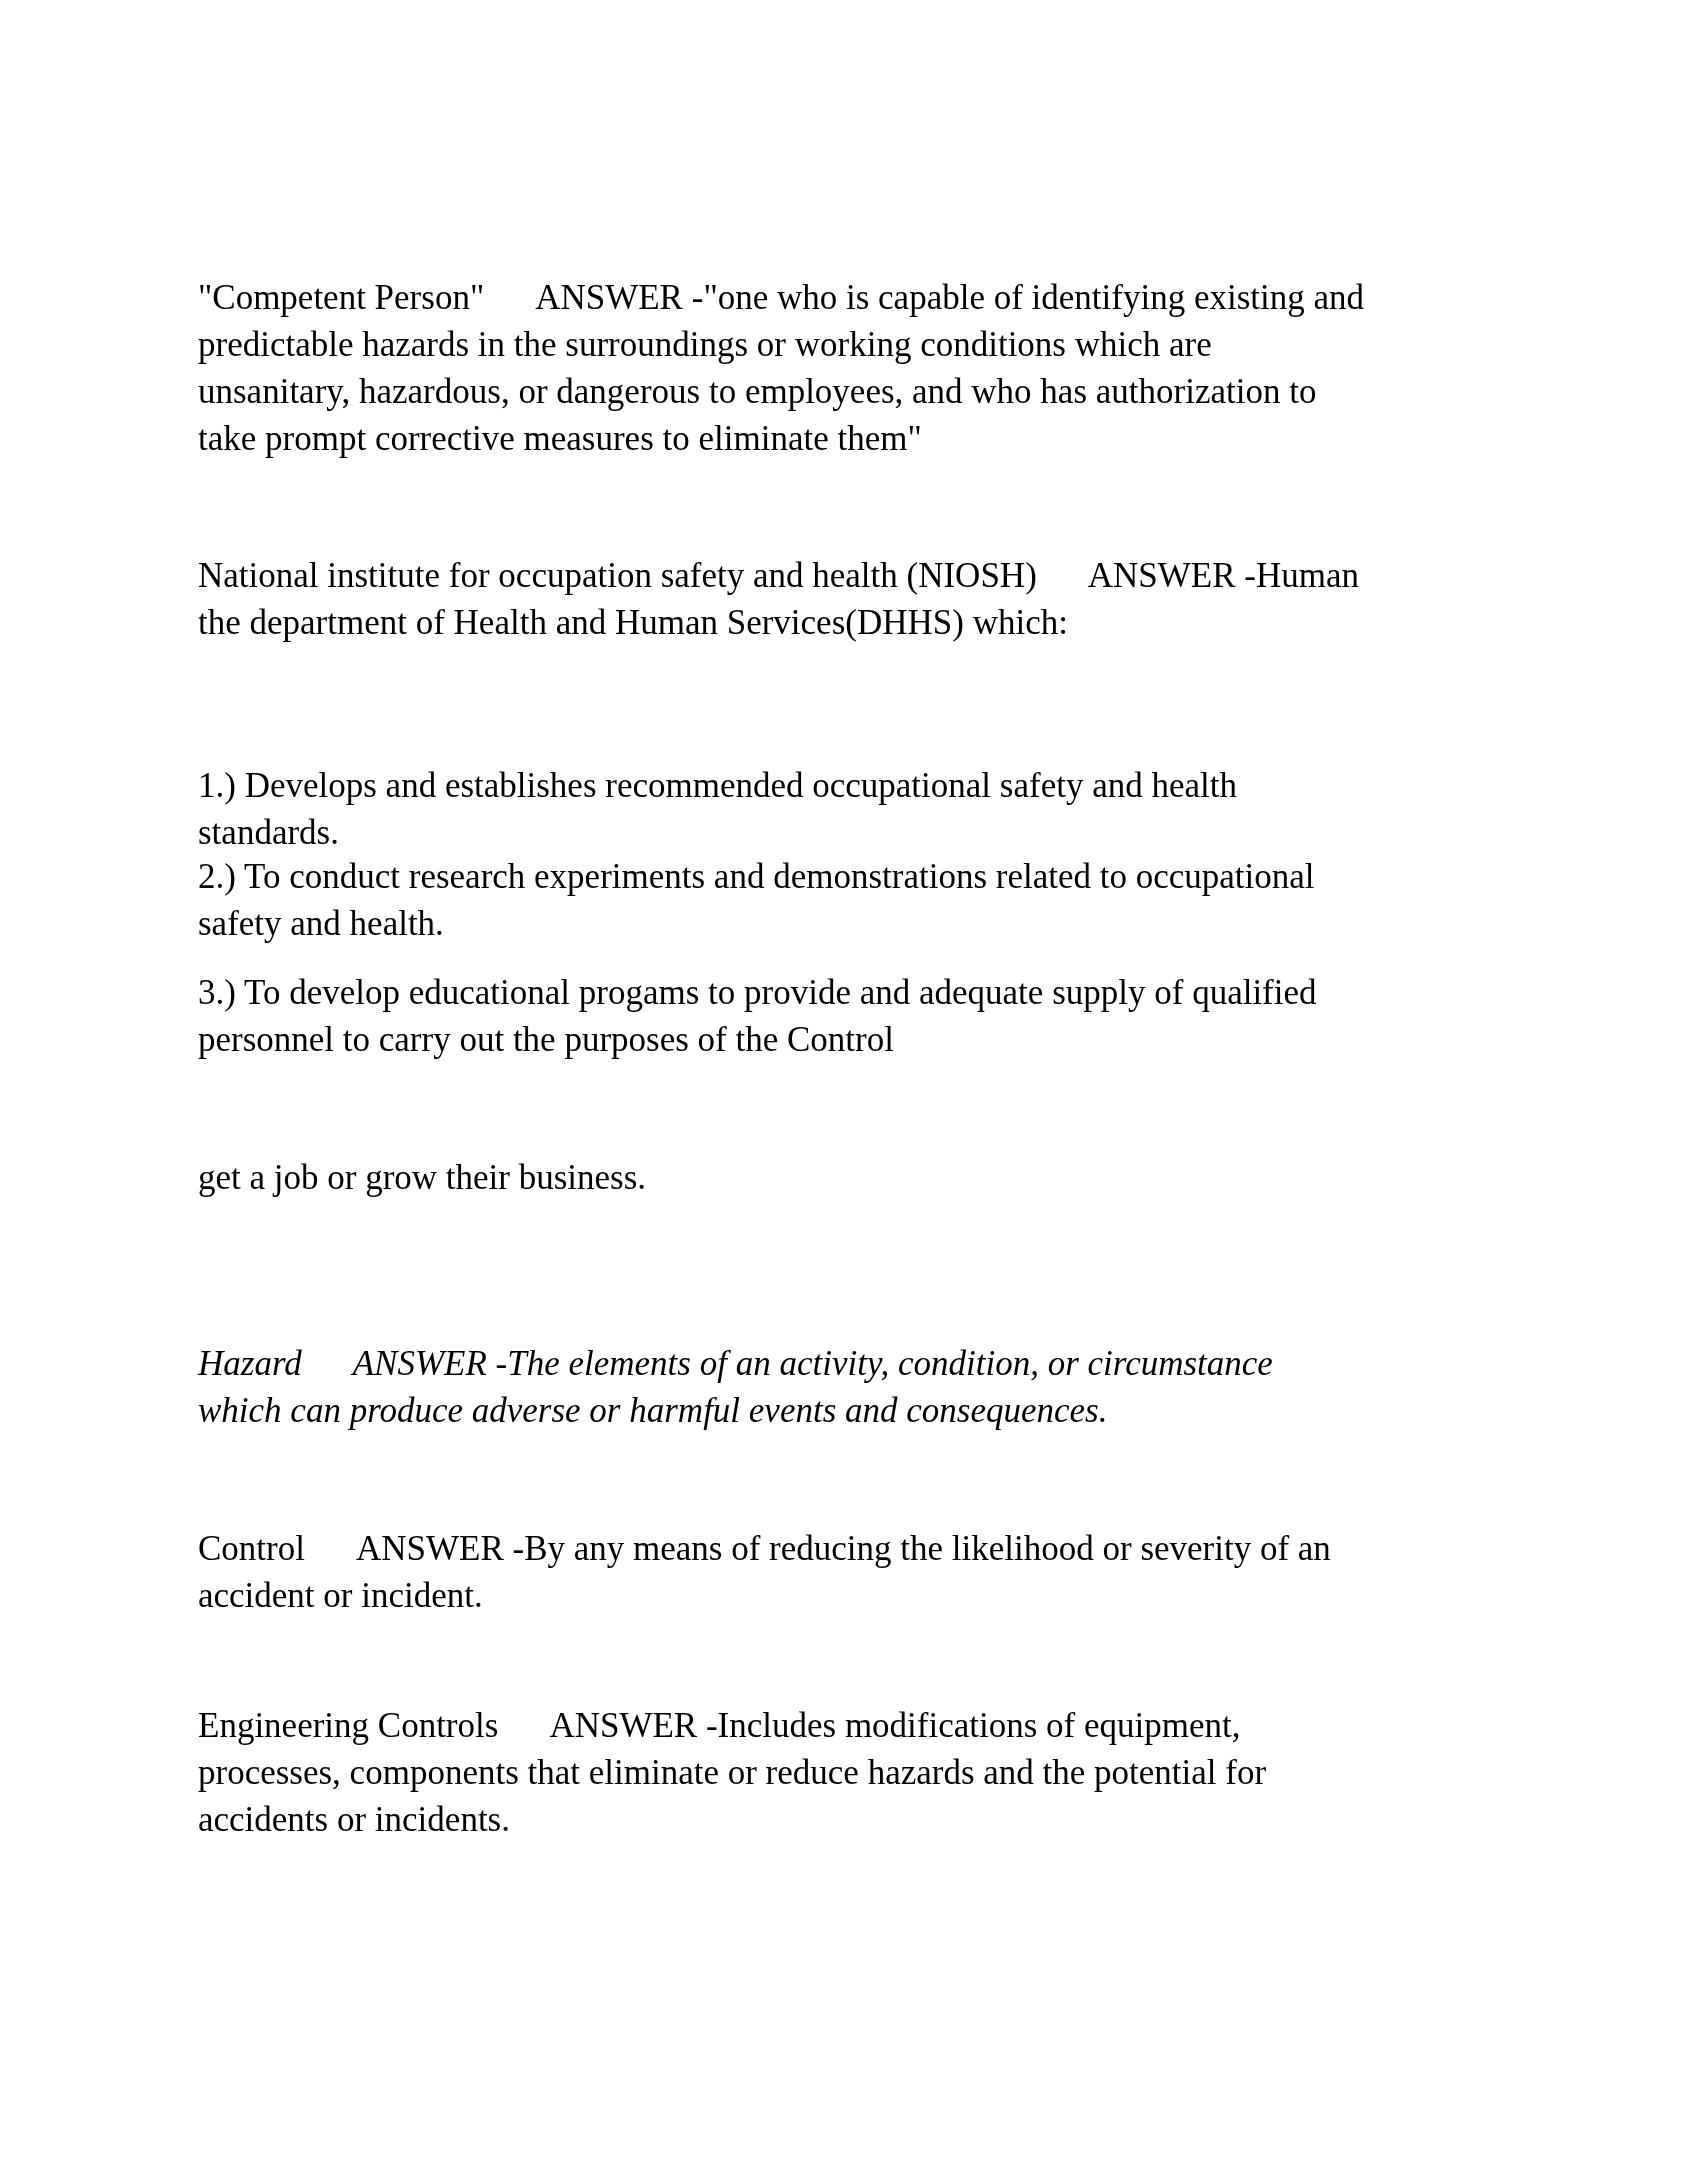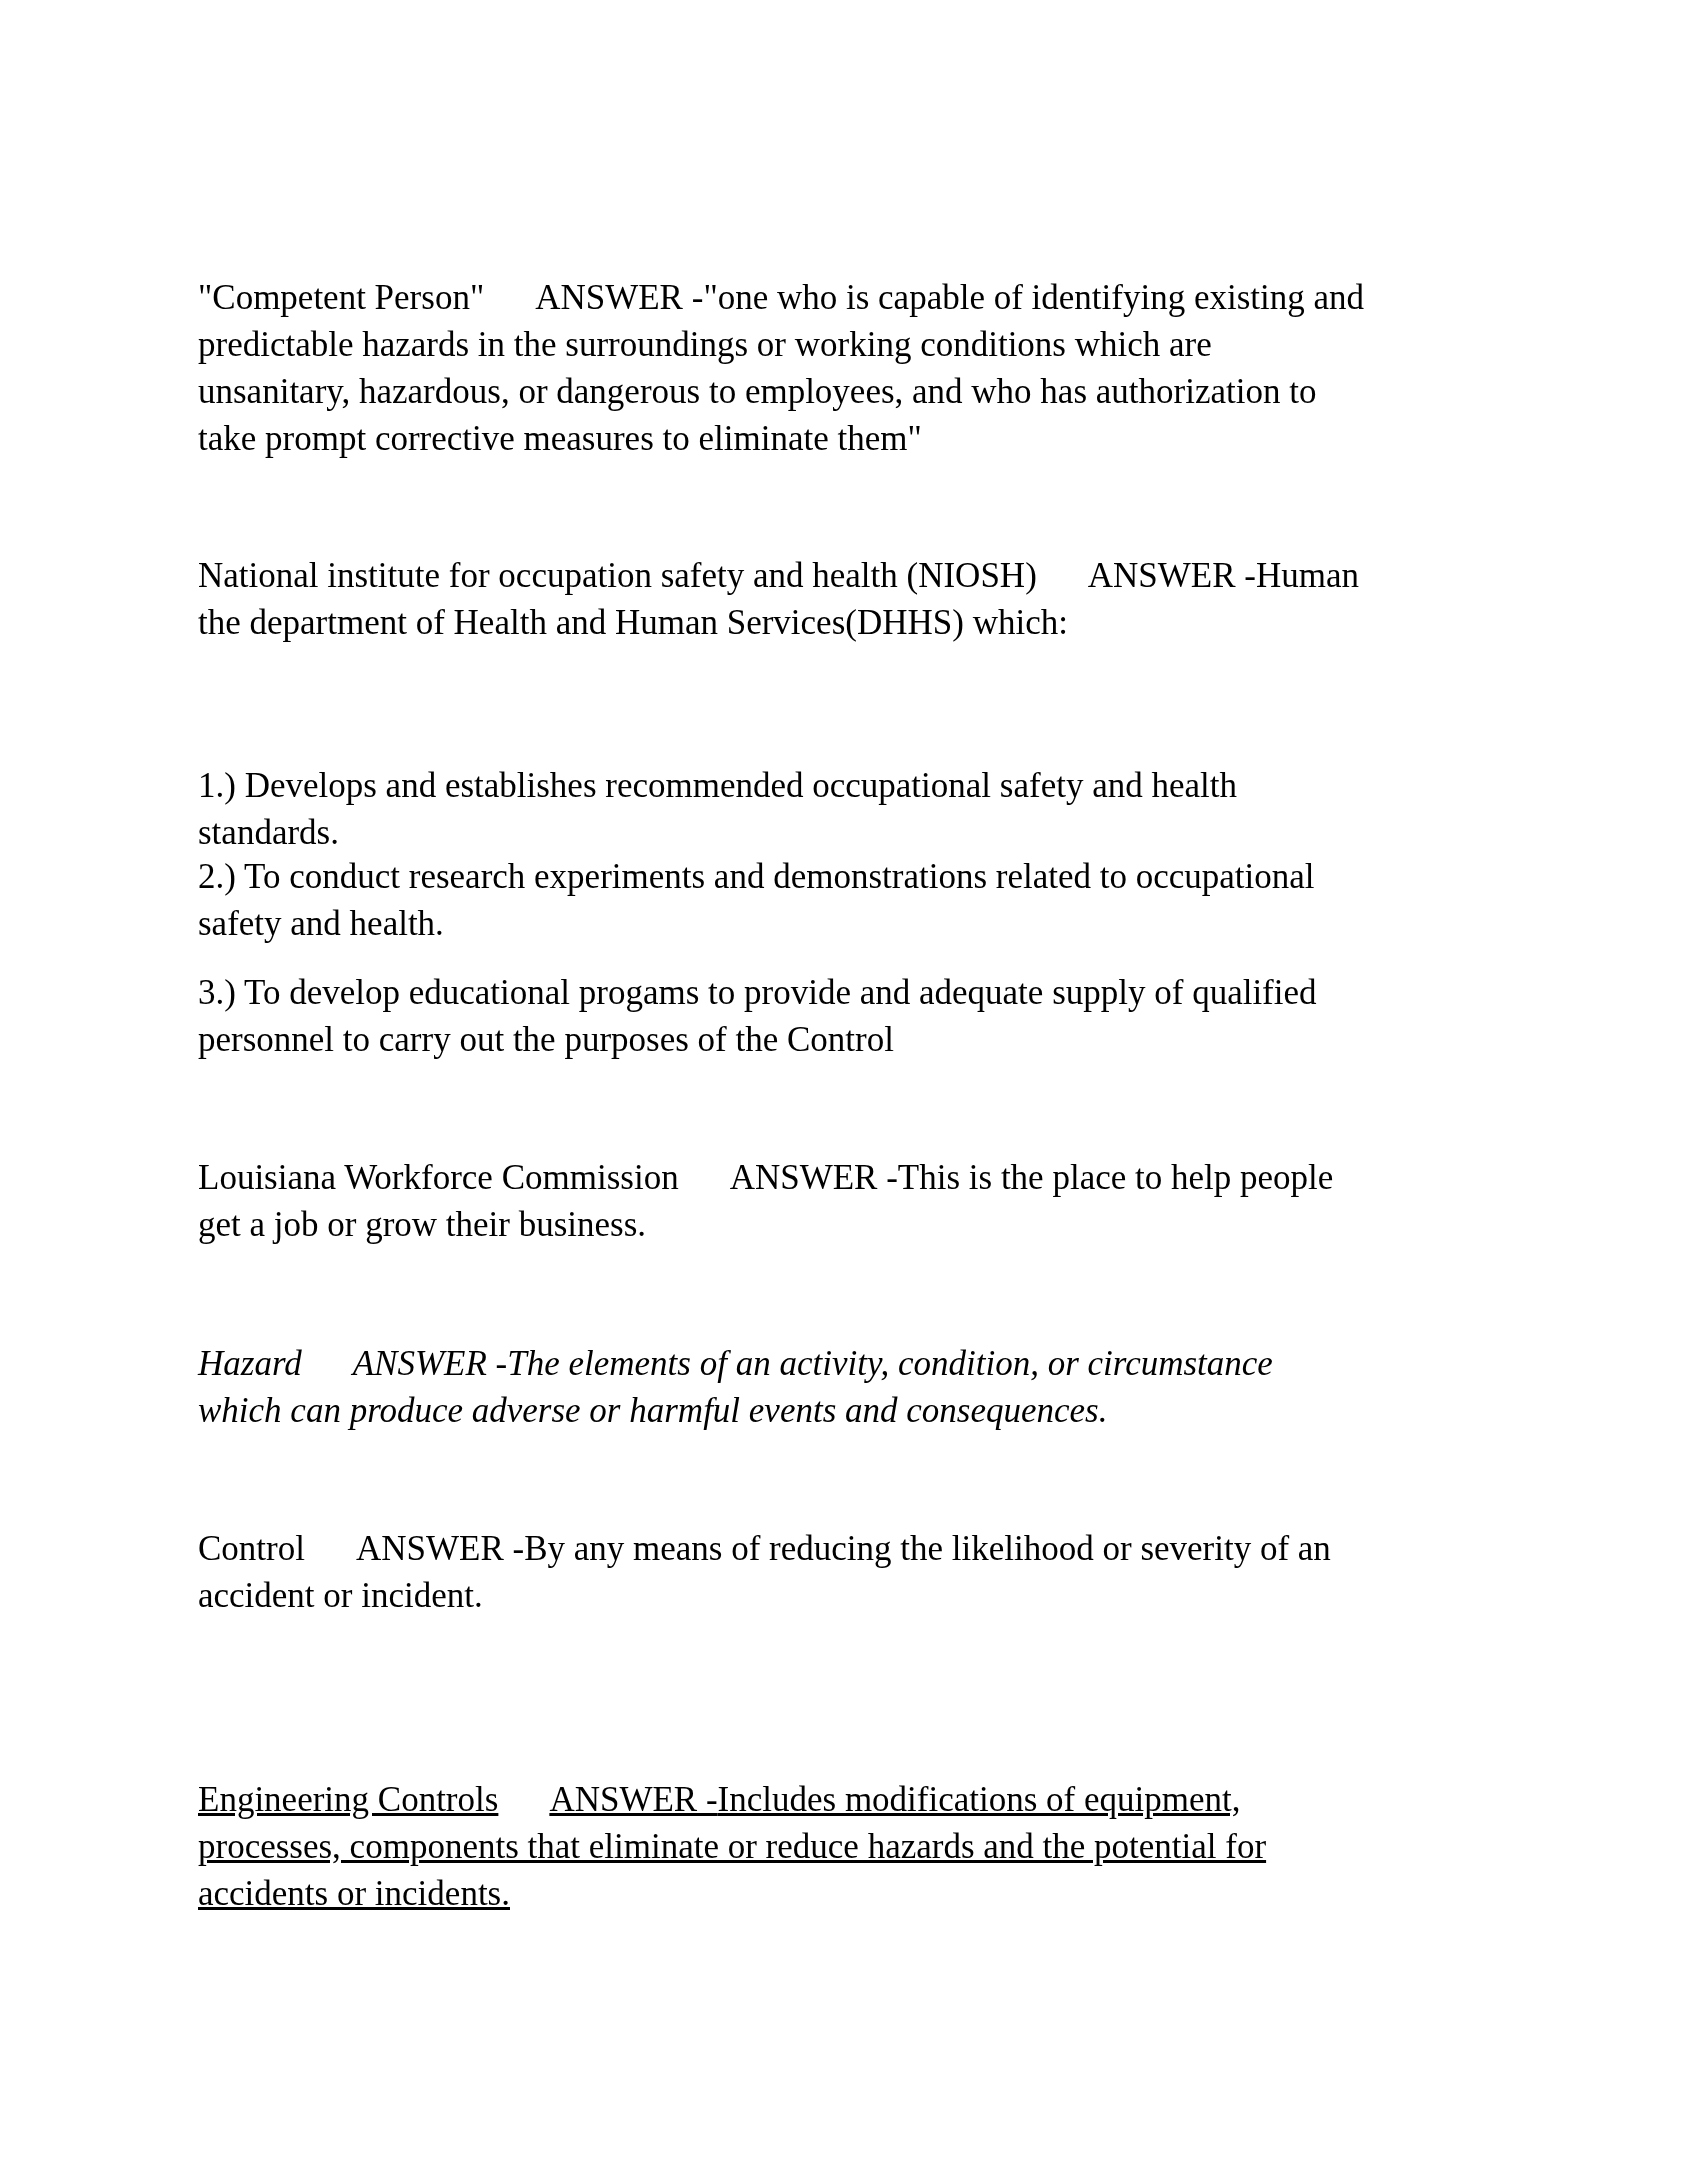--- a/index.html
+++ b/index.html
@@ -33,32 +33,31 @@
   <div class="p">2.) To conduct research experiments and demonstrations related to occupational</div>
   <div class="p">safety and health.</div>
 </div>
 
 <div class="block" style="top:969px;">
   <div class="p">3.) To develop educational progams to provide and adequate supply of qualified</div>
   <div class="p">personnel to carry out the purposes of the Control</div>
 </div>
 
 <div class="block" style="top:1154px;">
-  <div class="p"><span>Louisiana Workforce Commission</span><span class="gap"></span><span>ANSWER -</span><span>This is the place to help people</span></div>
   <div class="p">get a job or grow their business.</div>
 </div>
 
 <div class="block" style="top:1340px;font-style:italic;">
   <div class="p"><span>Hazard</span><span class="gap"></span><span>ANSWER -</span><span>The elements of an activity, condition, or circumstance</span></div>
   <div class="p">which can produce adverse or harmful events and consequences.</div>
 </div>
 
 <div class="block" style="top:1525px;">
   <div class="p"><span>Control</span><span class="gap"></span><span>ANSWER -</span><span>By any means of reducing the likelihood or severity of an</span></div>
   <div class="p">accident or incident.</div>
 </div>
 
-<div class="block" style="top:1776px;text-decoration:underline;">
+<div class="block" style="top:1702px;">
   <div class="p"><span>Engineering Controls</span><span class="gap"></span><span>ANSWER -</span><span>Includes modifications of equipment,</span></div>
   <div class="p">processes, components that eliminate or reduce hazards and the potential for</div>
   <div class="p">accidents or incidents.</div>
 </div>
 
 
 </body></html>

